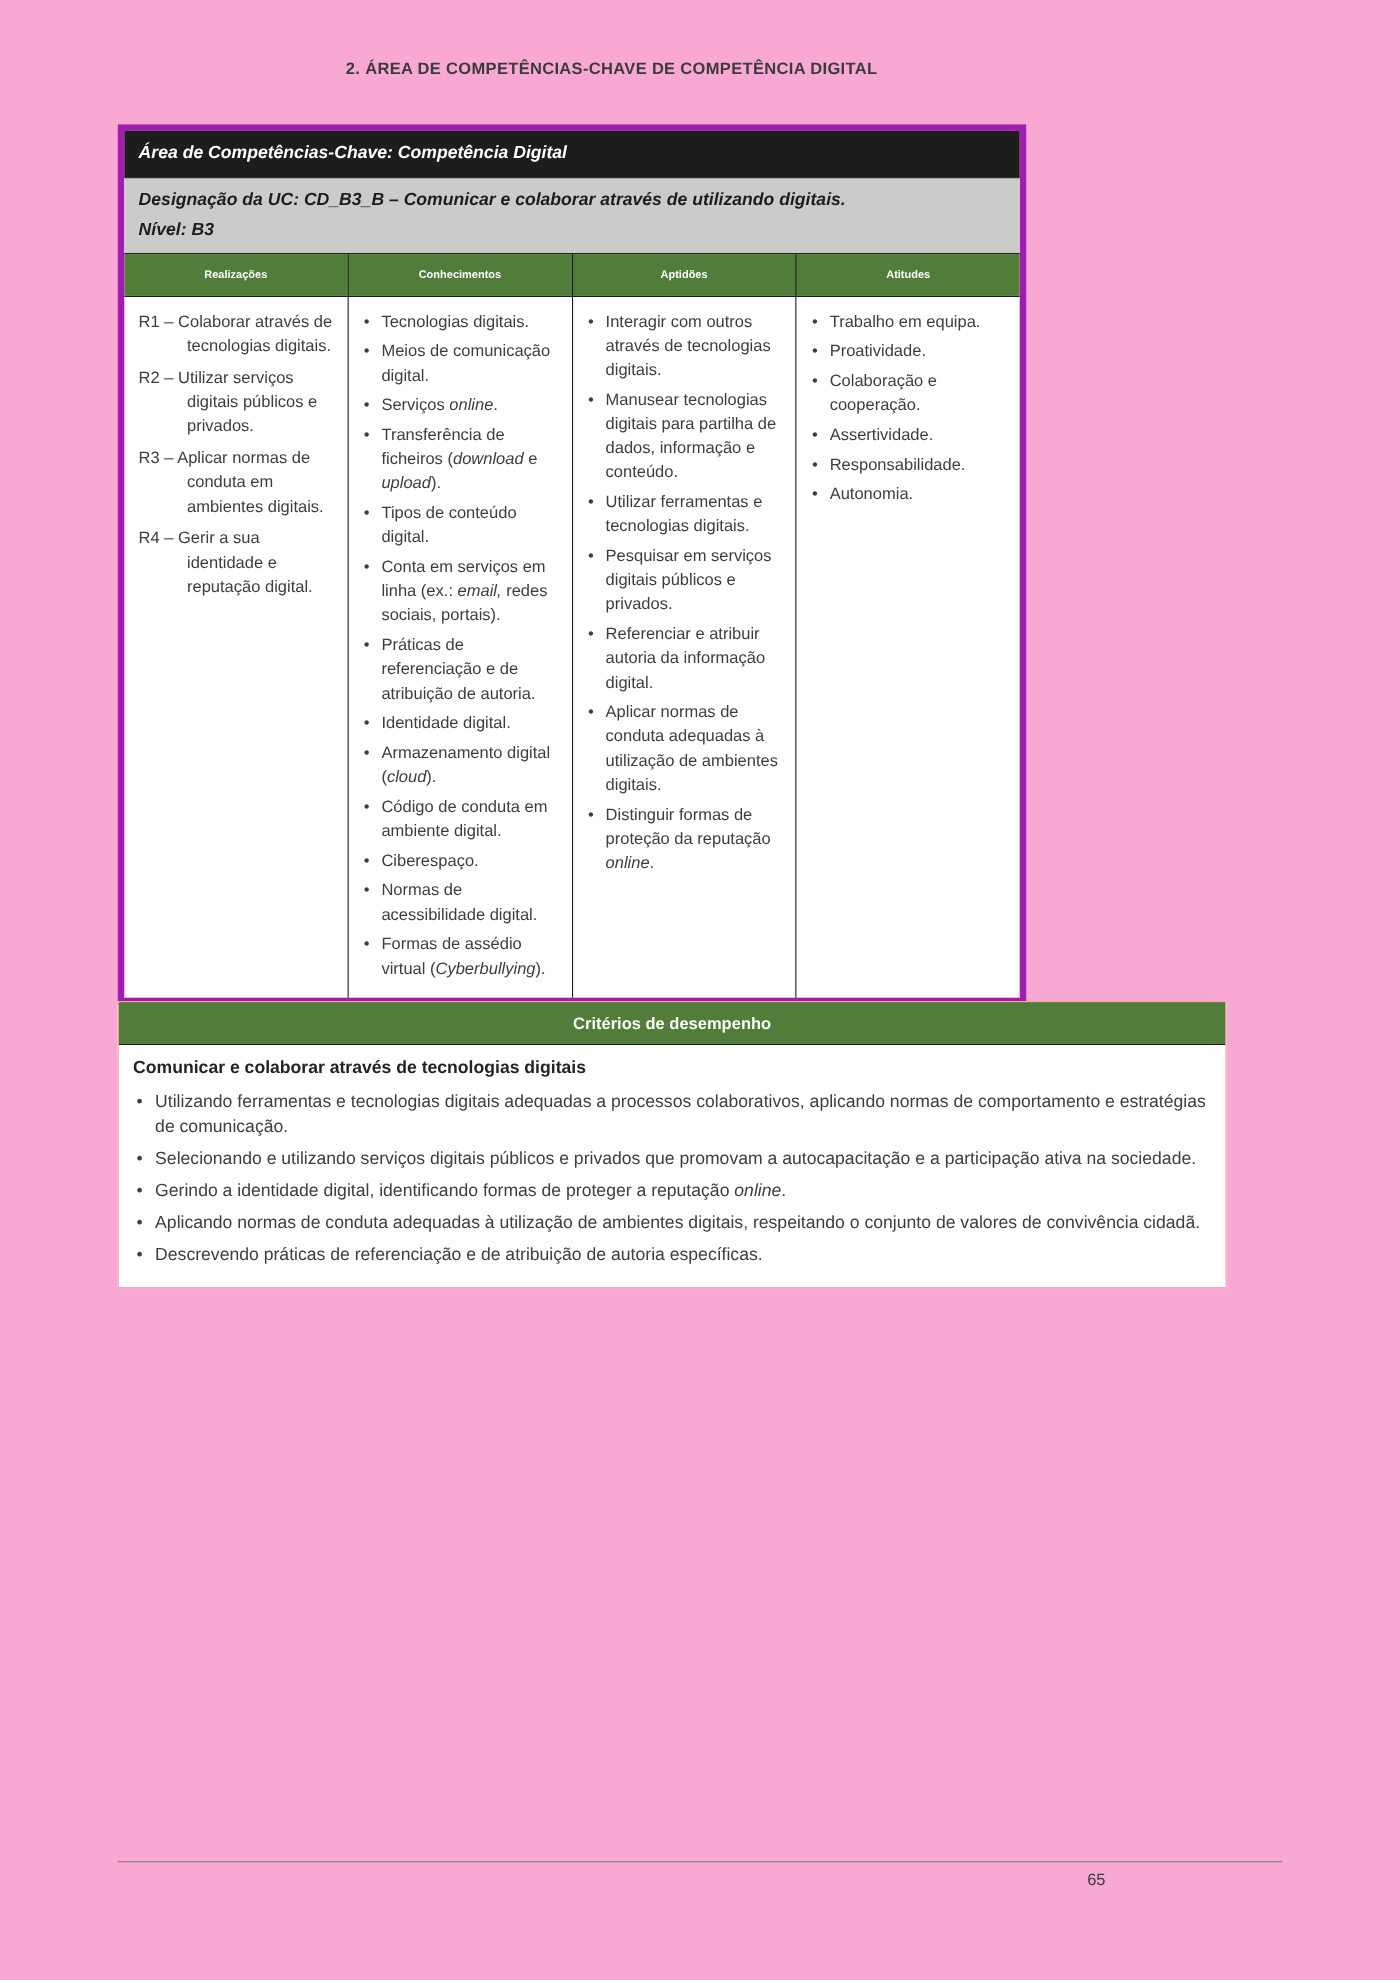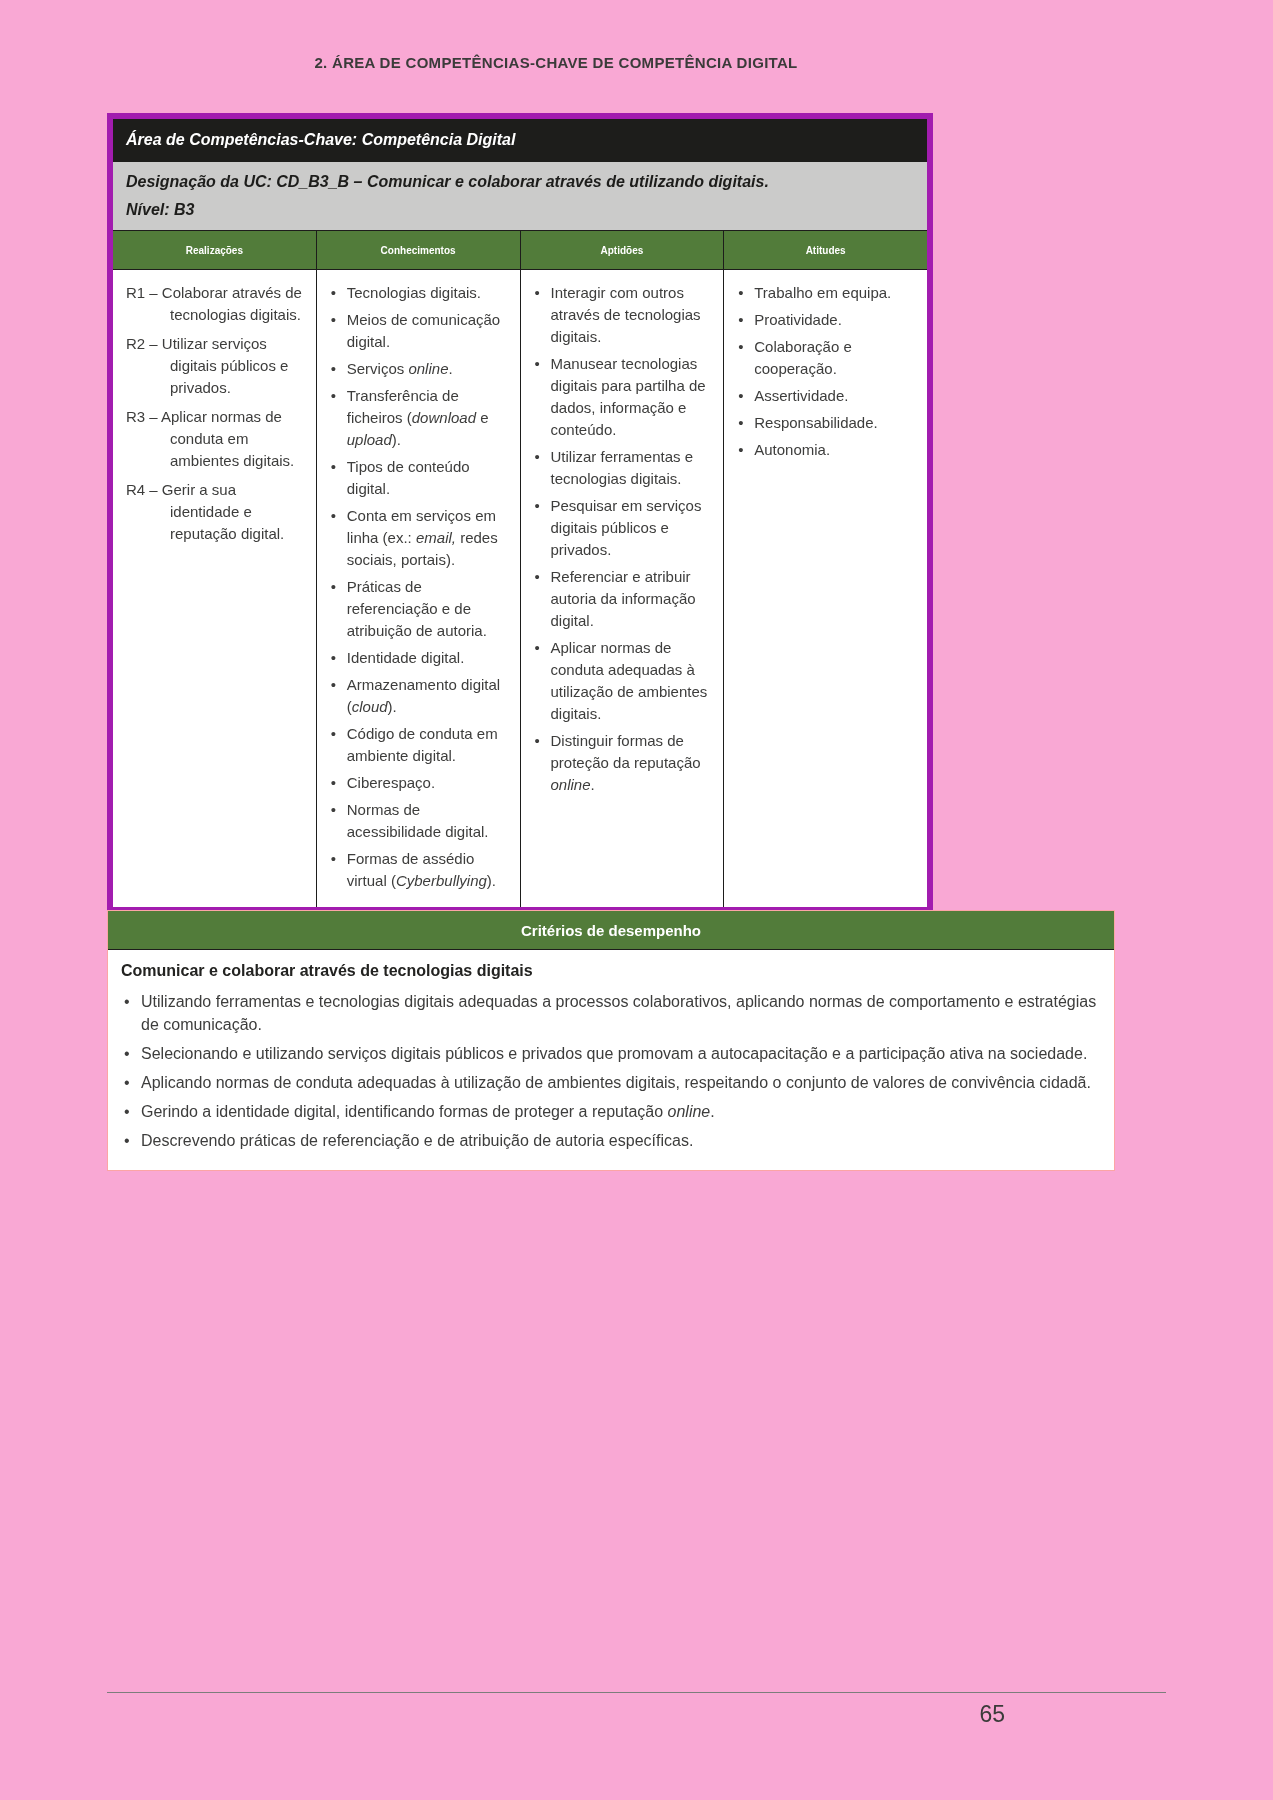--- a/index.html
+++ b/index.html
@@ -75,21 +75,21 @@
   }
   .criteria-subtitle { font-weight:700; color:#232321; margin-bottom:7px; line-height:24px; }
   ul.criteria-list { list-style:none; }
   ul.criteria-list li { position:relative; padding-left:20px; margin-bottom:6px; }
   ul.criteria-list li::before { content:"\2022"; position:absolute; left:3px; top:0; }
 
   
   .footer-line { position:absolute; top:1692px; left:107px; width:1059px; border-top:1px solid #7d7d7c; }
   .page-number {
     position:absolute; top:1701px; left:107px; width:898px;
-    text-align:right; font-size:23px; color:#3b3b3a;
+    text-align:right; font-size:15px; color:#3b3b3a;
   }
 </style>
 </head>
 <body>
 
 <div class="page">
 
   <header class="chapter-heading">2. ÁREA DE COMPETÊNCIAS-CHAVE DE COMPETÊNCIA DIGITAL</header>
 
   <section class="uc-table">
@@ -161,22 +161,22 @@
     </div>
   </section>
 
   <section class="criteria-table">
     <div class="criteria-header">Critérios de desempenho</div>
     <div class="criteria-body">
       <div class="criteria-subtitle">Comunicar e colaborar através de tecnologias digitais</div>
       <ul class="b-list criteria-list">
         <li>Utilizando ferramentas e tecnologias digitais adequadas a processos colaborativos, aplicando normas de comportamento e estratégias de comunicação.</li>
         <li>Selecionando e utilizando serviços digitais públicos e privados que promovam a autocapacitação e a participação ativa na sociedade.</li>
+        <li>Gerindo a identidade digital, identificando formas de proteger a reputação <i>online</i>.</li>
         <li>Aplicando normas de conduta adequadas à utilização de ambientes digitais, respeitando o conjunto de valores de convivência cidadã.</li>
-        <li>Gerindo a identidade digital, identificando formas de proteger a reputação <i>online</i>.</li>
         <li>Descrevendo práticas de referenciação e de atribuição de autoria específicas.</li>
       </ul>
     </div>
   </section>
 
   <div class="footer-line"></div>
   <div class="page-number">65</div>
 
 </div>
 

